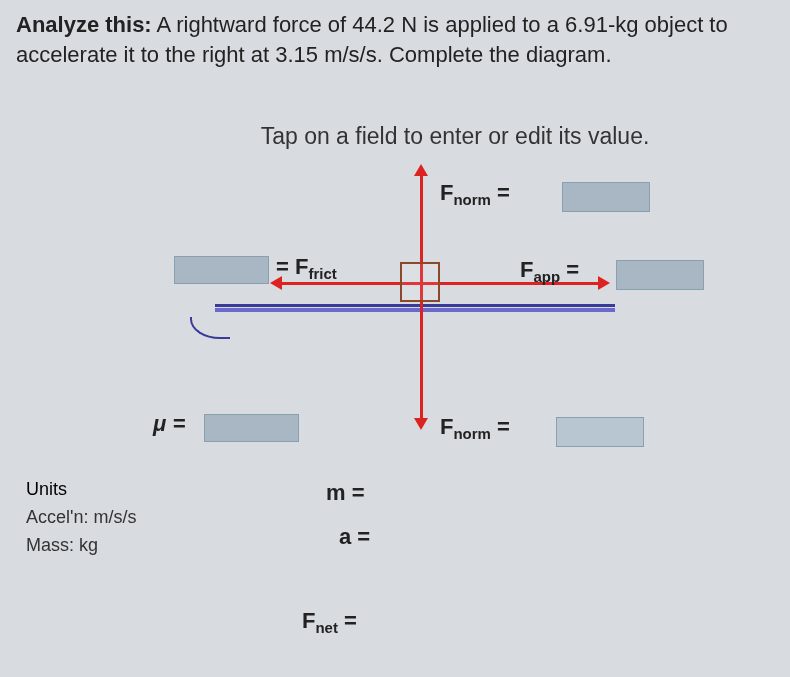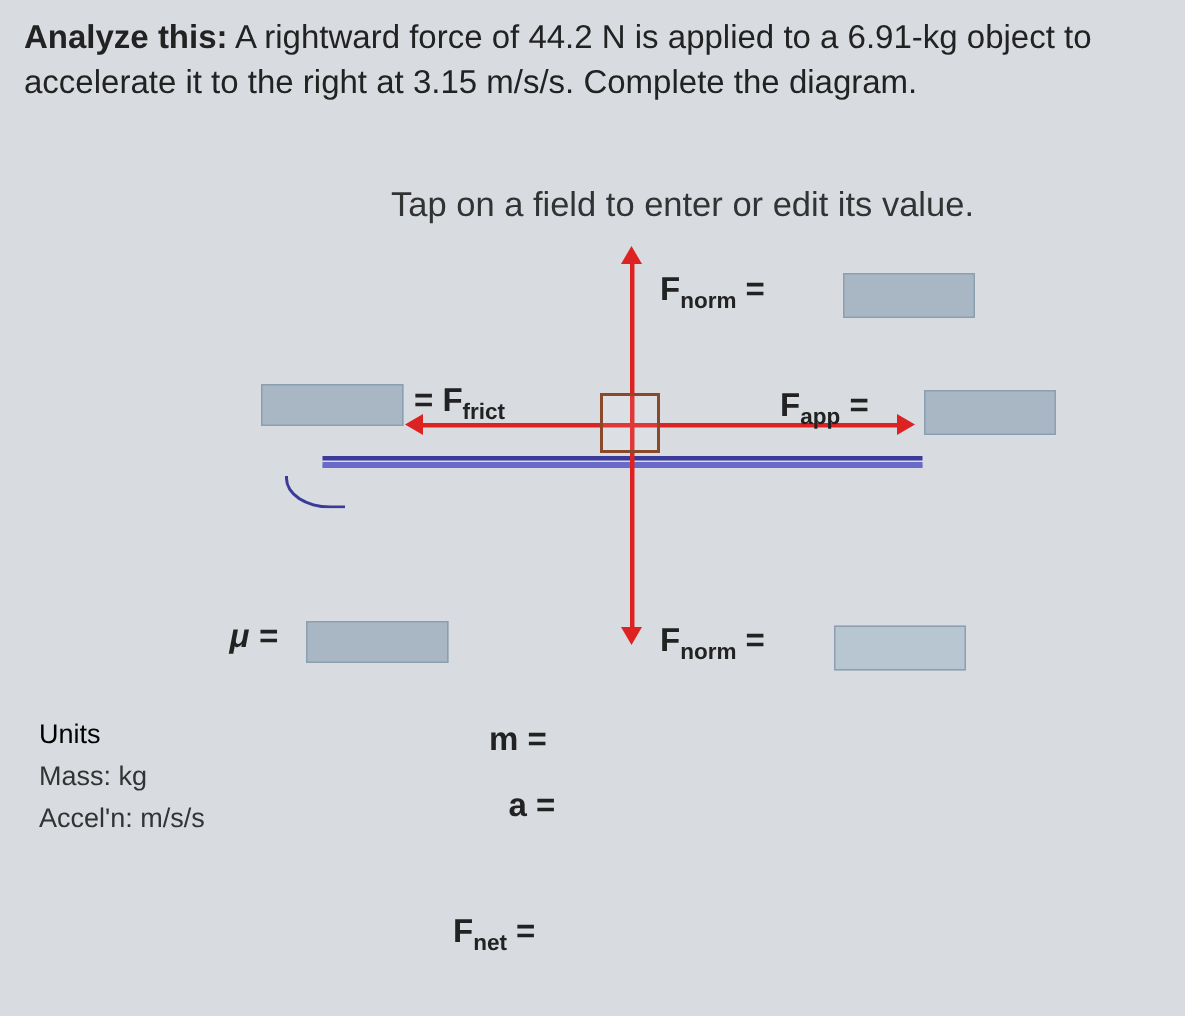--- a/index.html
+++ b/index.html
@@ -190,22 +190,22 @@
 
   <div class="flabel l-mu">
     <span>μ =</span>
   </div>
   <span class="input-box wide field-mu"></span>
 </div>
 
 <div class="bottom">
   <div class="units">
     <div class="h">Units</div>
+    <div>Accel'n: m/s/s</div>
     <div>Mass: kg</div>
-    <div>Accel'n: m/s/s</div>
   </div>
 
   <div class="qty qty-m">m =</div>
   <div class="qty qty-a">a =</div>
   <div class="qty qty-fnet">
     <span>F</span><span class="sub">net</span><span> =</span>
   </div>
 </div>
 
 </body></html>

